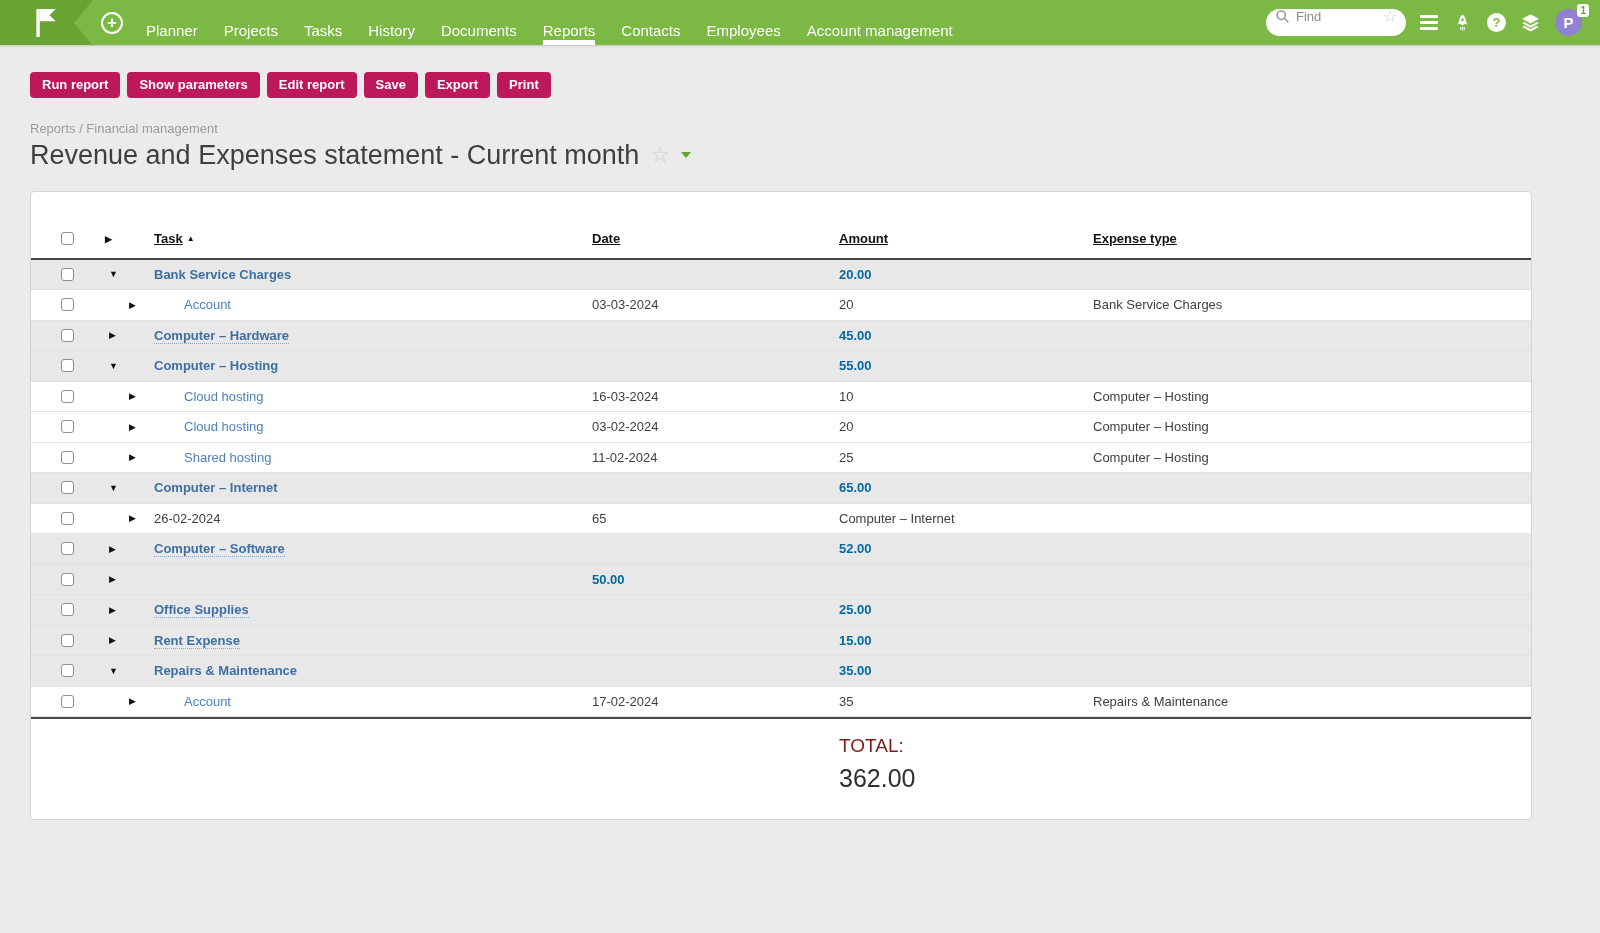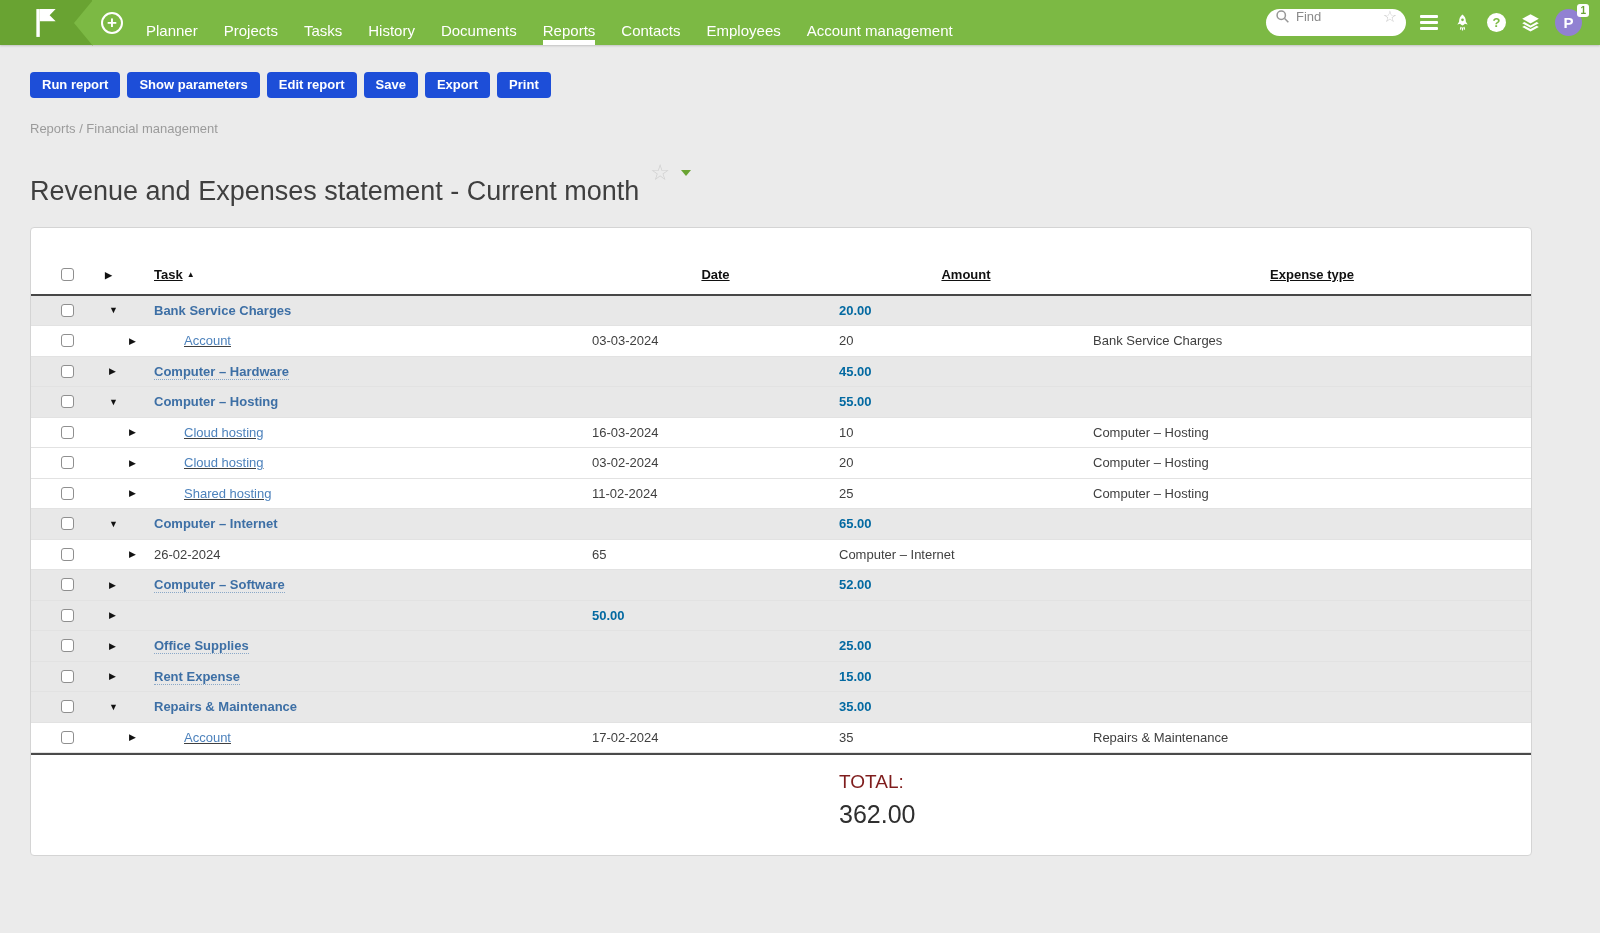--- a/index.html
+++ b/index.html
@@ -27,48 +27,48 @@
   .help-circle { width:19px; height:19px; background:#fff; border-radius:50%; color:#7cb944; font-weight:bold; font-size:13px;
     display:flex; align-items:center; justify-content:center; cursor:pointer; }
   .avatar-wrap { position:relative; }
   .avatar { width:27px; height:27px; border-radius:50%; background:#9181d2; color:#fff; font-weight:bold; font-size:15px;
     display:flex; align-items:center; justify-content:center; cursor:pointer; }
   .avatar-badge { position:absolute; top:-5px; right:-7px; background:#fff; color:#69a332; font-size:10px; font-weight:bold;
     padding:1px 3px; border-radius:3px; line-height:1.1; }
 
   
   .toolbar { margin:27px 0 0 30px; display:flex; gap:7px; }
-  .tb-btn { background:#1d4ed8; color:#fff; border:none; border-radius:4px; padding:5px 12px; font-size:13px; font-weight:600;
+  .tb-btn { background:#be185d; color:#fff; border:none; border-radius:4px; padding:5px 12px; font-size:13px; font-weight:600;
     font-family:"Liberation Sans", sans-serif; cursor:pointer; line-height:1.2; }
 
   
   .breadcrumb { margin:23px 0 0 30px; color:#9b9b9b; font-size:13px; cursor:pointer; }
   .title-row { margin:4px 0 0 30px; display:flex; align-items:center; gap:11px; }
-  .page-title { font-size:27px; font-weight:500; color:#3f3f3f;margin-top:36px; }
+  .page-title { font-size:27px; font-weight:500; color:#3f3f3f; }
   .title-star { color:#cfcfcf; font-size:22px; line-height:1; cursor:pointer; }
   .title-caret { width:0; height:0; border-left:5px solid transparent; border-right:5px solid transparent; border-top:6px solid #69a332; cursor:pointer; }
 
   
   .card { margin:20px 68px 0 30px; width:1502px; background:#fff; border:1px solid #d4d4d4; border-radius:4px; padding:28px 0 26px 0; }
   .tgrid { display:grid; grid-template-columns:52px 71px 438px 247px 254px 1fr; align-items:center; }
   .thead { height:40px; border-bottom:2px solid #474747; font-weight:bold; font-size:13px; color:#111; }
-  .thead .hlabel { text-decoration:underline; cursor:pointer;text-align:center; }
+  .thead .hlabel { text-decoration:underline; cursor:pointer; }
   .sort-caret { font-size:8px; color:#111; margin-left:4px; vertical-align:2px; }
   .cb { width:13px; height:13px; border:1px solid #8f8f8f; border-radius:3px; background:#fff; margin-left:30px; cursor:pointer; }
   .toggle { font-size:9px; color:#111; cursor:pointer; }
   .thead .toggle { padding-left:22px; }
   .trow { height:30.5px; border-bottom:1px solid #e2e2e2; font-size:13px; }
   .trow.group { background:#e8e8e8; }
   .trow.group .toggle { padding-left:26px; }
   .trow.child .toggle { padding-left:46px; }
   .task-link { cursor:pointer; }
   .trow.group .task-cell { font-weight:bold; }
   .trow.group .task-link { color:#3d6fa5; }
   .trow.group:not(.expanded) .task-link { border-bottom:1px dotted #8aa8c8; }
-  .trow.child .task-cell { padding-left:30px;text-decoration:underline; }
+  .trow.child .task-cell { padding-left:30px; }
   .trow.child .task-link { color:#4d82bc; }
   .trow .amount-cell { color:#3f3f3f; }
   .trow.group .amount-cell { font-weight:bold; color:#0369a1; }
   .tbody { border-bottom:2px solid #4a4a4a; }
   .tfoot { padding:16px 0 0 808px; }
   .total-label { font-size:19px; color:#7f1d1d; }
   .total-value { font-size:25px; color:#2f2f2f; margin-top:7px; }
 
   svg { display:block; }
 </style>

